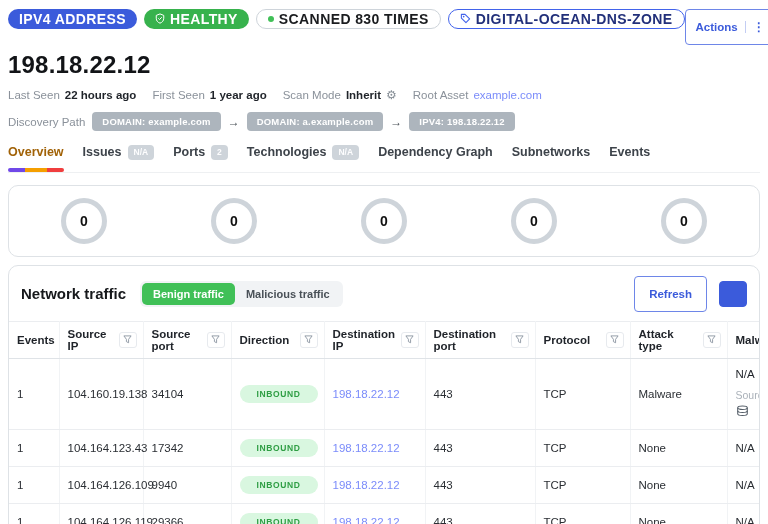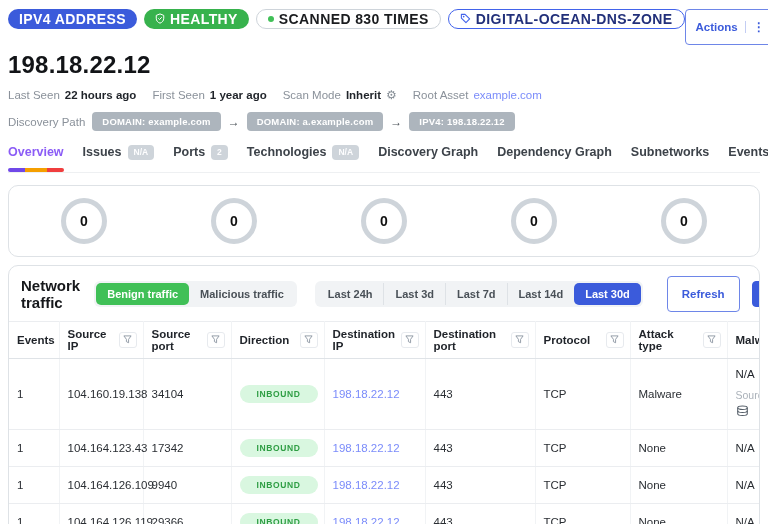--- a/index.html
+++ b/index.html
@@ -37,21 +37,21 @@
   .link { color: #7b8cfa; text-decoration: none; cursor: pointer; font-weight: normal; }
   .gear { color: #868e96; font-size: 12px; cursor: pointer; }
   .path-pill { background: #adb5bd; color: #fff; font-size: 9.5px; font-weight: bold;
     padding: 4px 10px; border-radius: 4px; letter-spacing: .2px; cursor: pointer; }
   .path-arrow { color: #495057; font-weight: bold; font-size: 12px; }
 
   
   .tabs { display: flex; align-items: center; gap: 19px; margin-top: 14px; border-bottom: 1px solid #eef0f2; padding-bottom: 0; }
   .tab { display: inline-flex; align-items: center; gap: 6px; font-size: 12.5px; font-weight: 600;
     color: #3d434a; padding-bottom: 12px; position: relative; cursor: pointer; white-space: nowrap; }
-  .tab.active { color: #8b5cf6; }
+  .tab.active { color: #a16207; }
   .tab.active .tab-underline { position: absolute; left: 0; right: 0; bottom: -1px; height: 4px; border-radius: 3px;
     background: linear-gradient(90deg, #7048e8 0%, #7048e8 30%, #f59f00 30%, #f59f00 70%, #f03e3e 70%, #f03e3e 100%); }
   .count-badge { background: #ced4da; color: #fdfdfe; font-size: 8.5px; font-weight: bold;
     padding: 3px 6px; border-radius: 4px; line-height: 1; }
 
   
   .card { border: 1px solid #dee2e6; border-radius: 10px; background: #fff; }
   .stats-card { margin-top: 12px; height: 72px; display: flex; align-items: center; justify-content: space-around; }
   .donut { width: 46px; height: 46px; border: 5px solid #ced4da; border-radius: 50%;
     display: flex; align-items: center; justify-content: center; font-size: 14px; font-weight: bold; color: #111; }
@@ -170,23 +170,20 @@
     </div>
     <div class="tab">
       <span>Ports</span>
       <span class="count-badge">2</span>
     </div>
     <div class="tab">
       <span>Technologies</span>
       <span class="count-badge">N/A</span>
     </div>
     <div class="tab">
-      <span>Discovery Graph</span>
-    </div>
-    <div class="tab">
       <span>Dependency Graph</span>
     </div>
     <div class="tab">
       <span>Subnetworks</span>
     </div>
     <div class="tab">
       <span>Events</span>
     </div>
   </nav>
 
@@ -197,27 +194,20 @@
     <div class="donut">0</div>
     <div class="donut">0</div>
   </div>
 
   <div class="card traffic-card">
     <div class="traffic-head">
       <span class="traffic-title">Network traffic</span>
       <span class="seg-group">
         <span class="seg-item active-green">Benign traffic</span>
         <span class="seg-item">Malicious traffic</span>
-      </span>
-      <span class="time-group">
-        <span class="time-item">Last 24h</span>
-        <span class="time-item">Last 3d</span>
-        <span class="time-item">Last 7d</span>
-        <span class="time-item">Last 14d</span>
-        <span class="time-item active-blue">Last 30d</span>
       </span>
       <span class="spacer"></span>
       <button class="btn-outline" style="height:36px;padding:0 14px;">
         <span>Refresh</span>
       </button>
       <button class="btn-solid">
         
       </button>
     </div>
 

